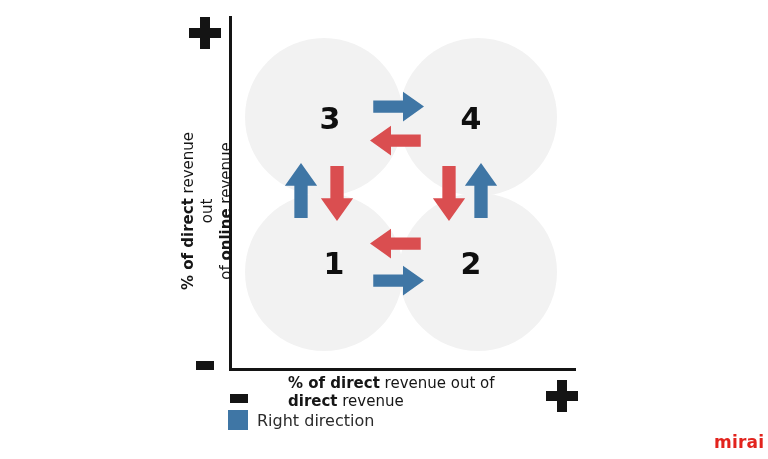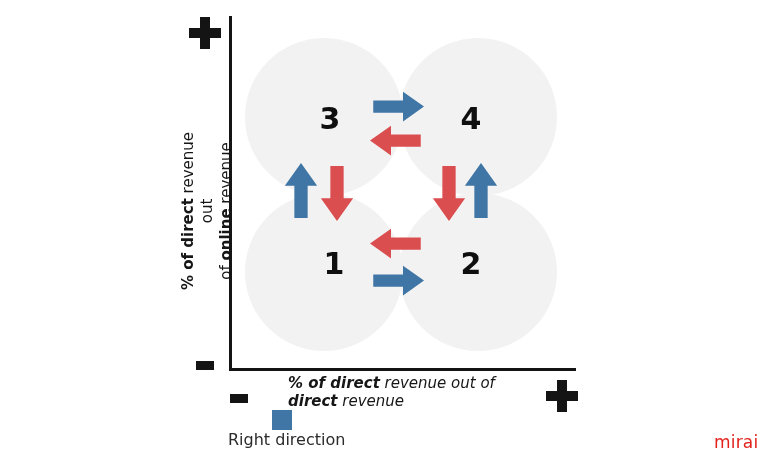--- a/index.html
+++ b/index.html
@@ -60,35 +60,35 @@
   .a-bot-red{left:366px;top:226px;}
   .a-bot-blue{left:371px;top:263px;}
   
   .ylabel{
     position:absolute;left:107px;top:190px;width:186px;height:42px;
     transform:rotate(-90deg);
     text-align:center;font-size:15px;line-height:19px;color:#161616;
   }
   .xlabel{
     position:absolute;left:288px;top:375px;width:240px;
-    text-align:left;font-size:15px;line-height:17.5px;color:#161616;font-style:italic;
+    text-align:left;font-size:15px;line-height:17.5px;color:#161616;
   }
   .b{font-weight:700;}
   
   .legend-item{position:absolute;display:flex;align-items:center;height:20px;}
-  .legend-1{left:228px;top:410px;flex-direction:column;}
+  .legend-1{left:228px;top:410px;}
   .legend-2{left:420px;top:428px;}
   .swatch{width:20px;height:20px;margin-right:9px;flex:0 0 auto;}
   .swatch.blue{background:var(--blue);}
   .swatch.red{background:var(--red);}
   .legend-label{font-size:16px;color:var(--text);white-space:nowrap;}
   
   .logo{
     position:absolute;left:714px;top:432px;
-    font-size:17px;font-weight:400;letter-spacing:0.2px;color:var(--logo);
+    font-size:17px;font-weight:700;letter-spacing:0.2px;color:var(--logo);
   }
 </style>
 </head>
 <body>
 
 <div class="stage">
 
   <div class="qcircle c-tl"></div>
   <div class="qcircle c-tr"></div>
   <div class="qcircle c-bl"></div>

